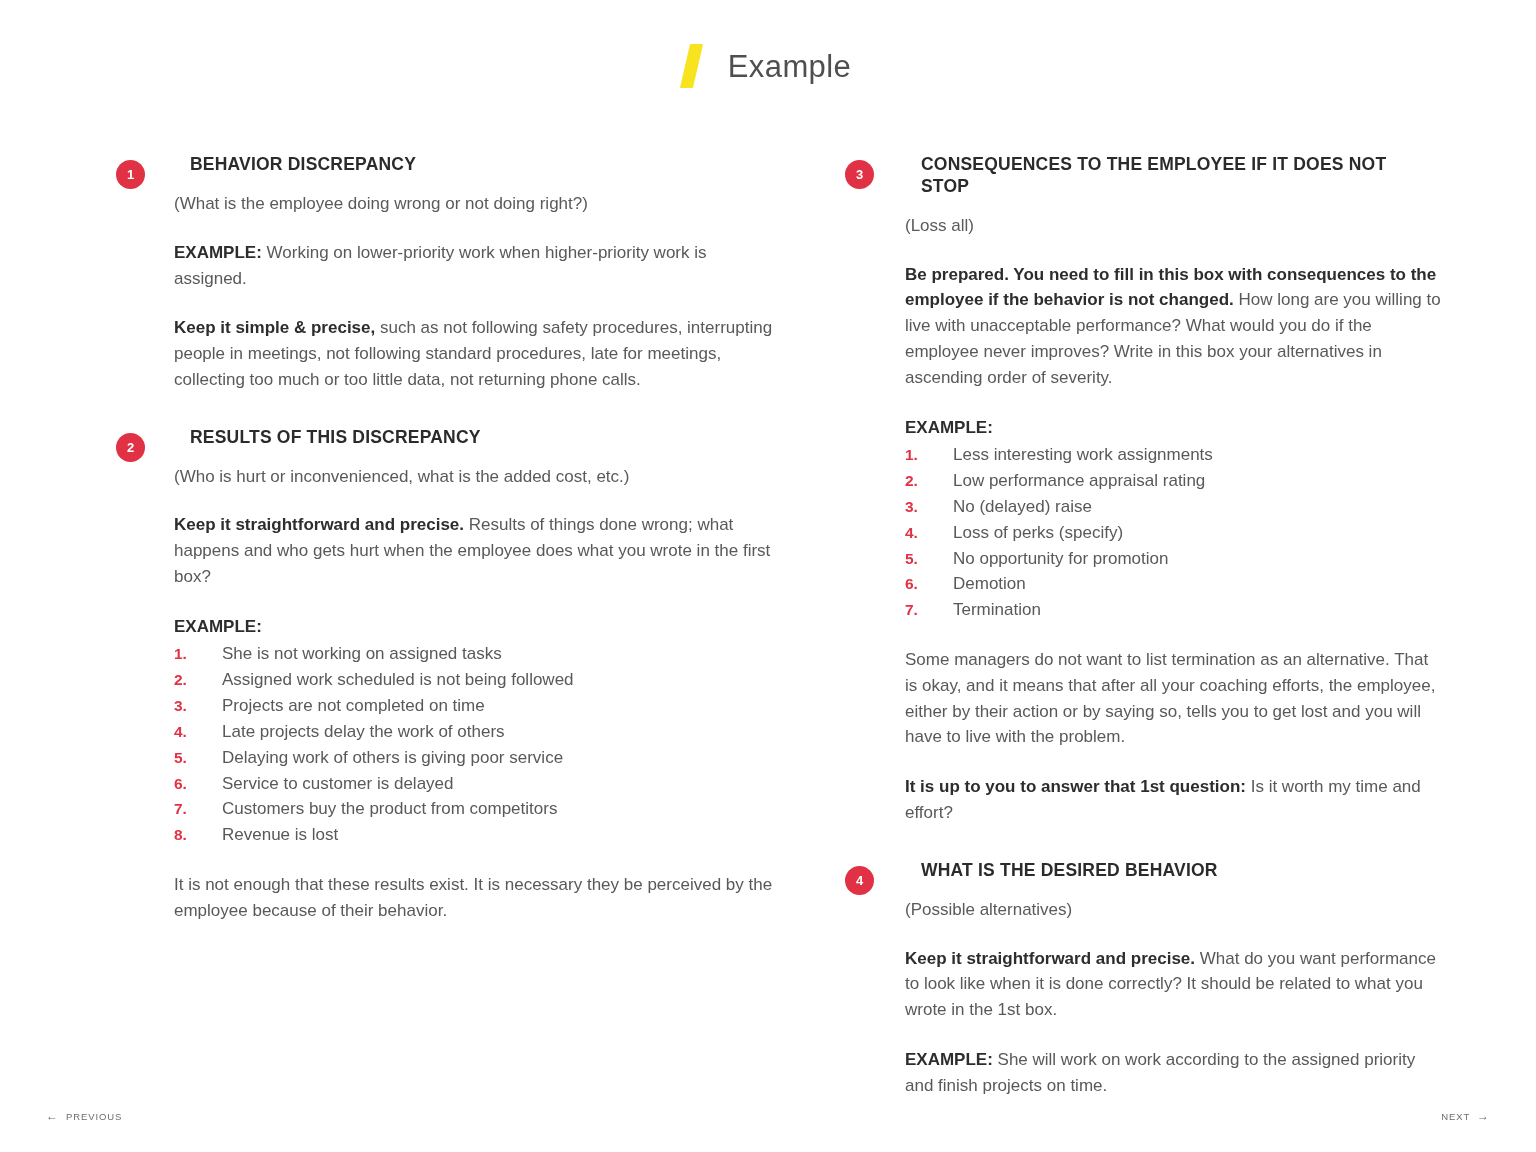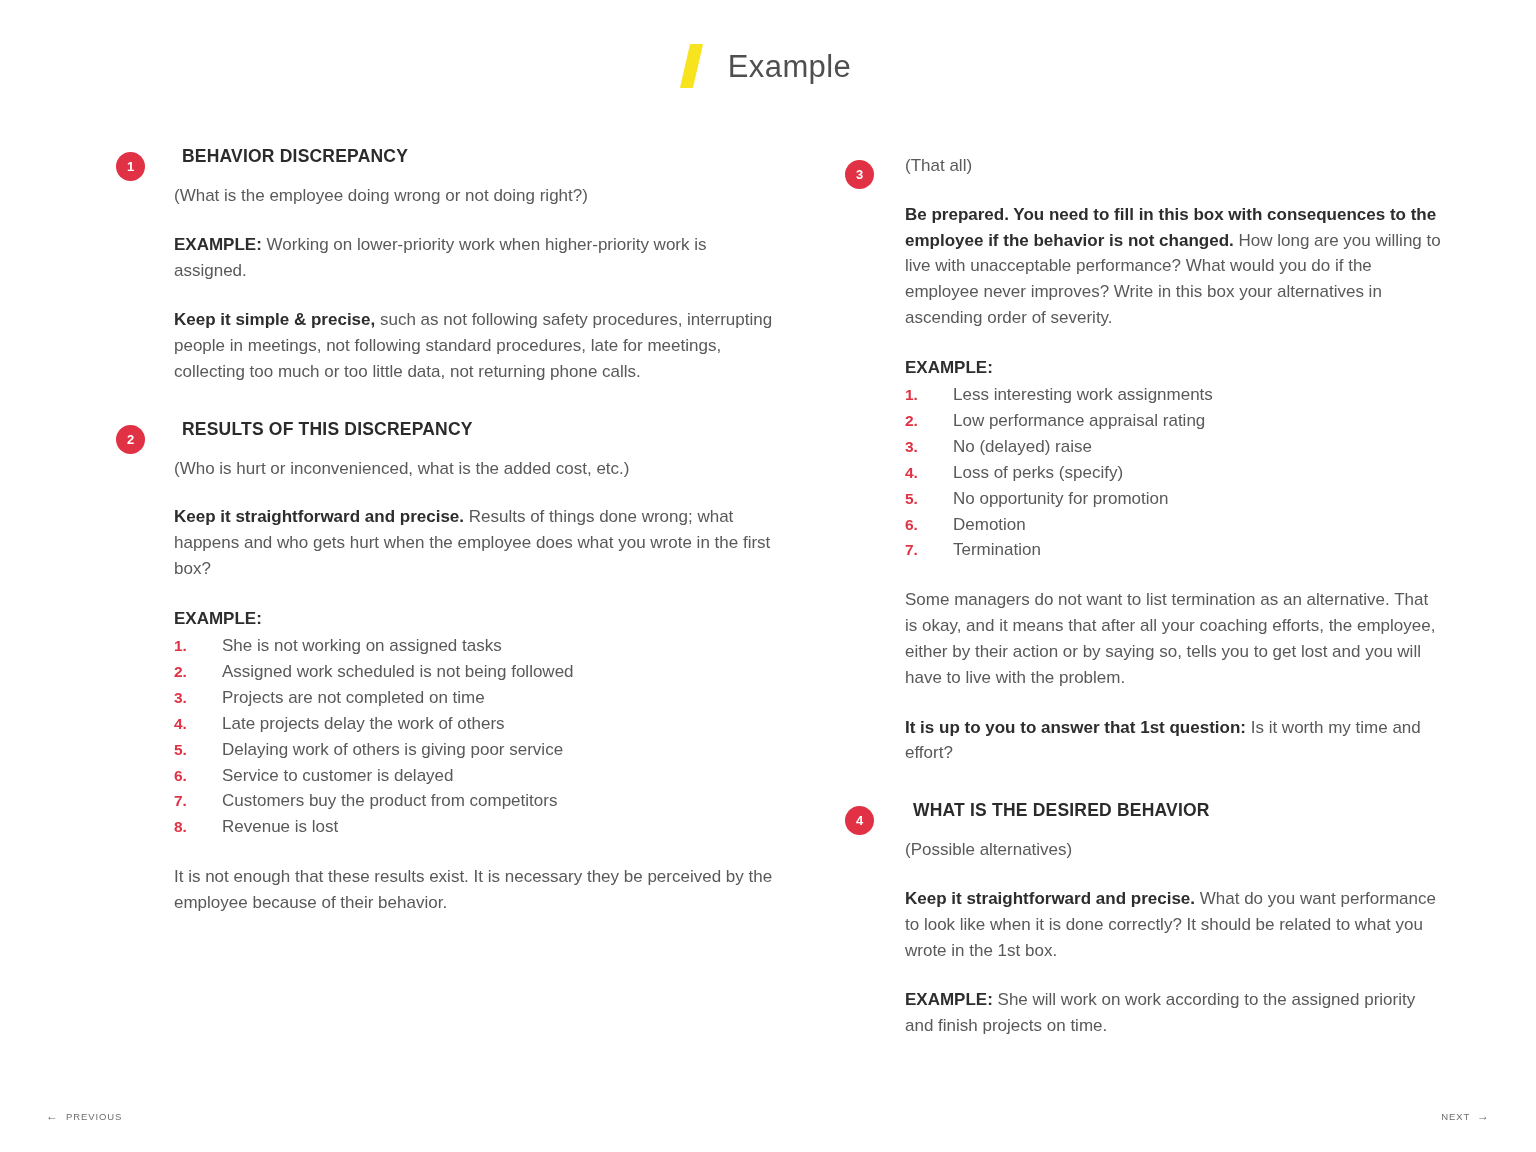--- a/index.html
+++ b/index.html
@@ -89,21 +89,21 @@
   .column.right .badge {
     left: 8px;
   }
 
   .sec-title {
     font-size: 17.5px;
     font-weight: 700;
     color: #2b2b2b;
     letter-spacing: 0.2px;
     line-height: 1.25;
-    margin: 8px;
+    margin: 16px;
   }
   .sec-sub {
     font-size: 17px;
     font-weight: 400;
     color: #5a5a5a;
     line-height: 1.4;
     margin: 16px 0 0 0;
   }
 
   .para {
@@ -239,21 +239,22 @@
         </ul>
       <p class="para">It is not enough that these results exist. It is necessary they be perceived by the employee because of their behavior.</p>
     </div>
 
   </div>
 
   <div class="column right">
 
     <div class="section">
       <span class="badge">3</span>
-      <p class="sec-sub">(That all)</p>
+      <h2 class="sec-title">CONSEQUENCES TO THE EMPLOYEE IF IT DOES NOT STOP</h2>
+      <p class="sec-sub">(Loss all)</p>
       <p class="para"><b>Be prepared. You need to fill in this box with consequences to the employee if the behavior is not changed.</b><span> How long are you willing to live with unacceptable performance? What would you do if the employee never improves? Write in this box your alternatives in ascending order of severity.</span></p>
       <p class="ex-label">EXAMPLE:</p>
       <ul class="num-list">
           <li>
             <span class="num">1.</span>
             <span class="txt">Less interesting work assignments</span>
           </li>
           <li>
             <span class="num">2.</span>
             <span class="txt">Low performance appraisal rating</span>

